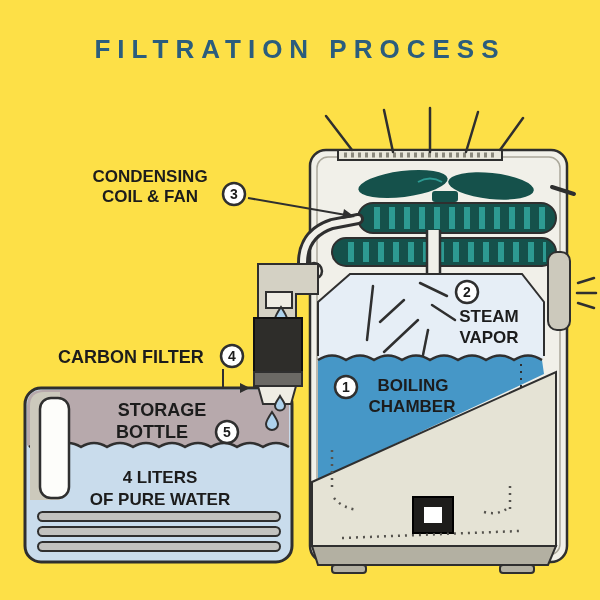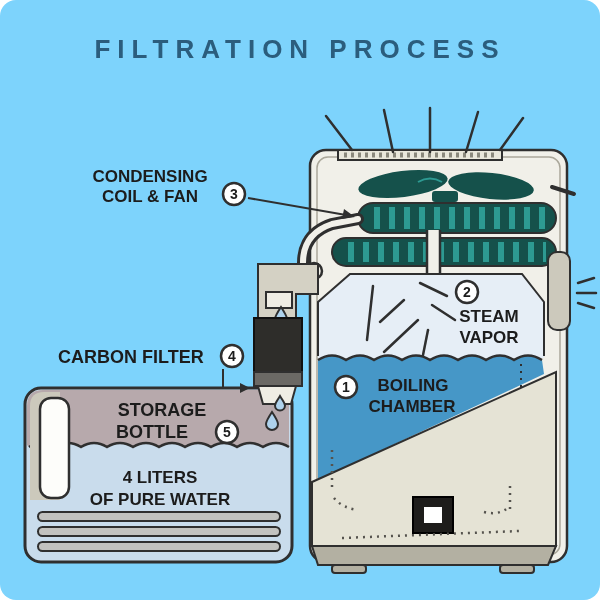--- a/index.html
+++ b/index.html
@@ -1,17 +1,17 @@
 <!DOCTYPE html>
 <html><head>
 <meta charset="utf-8">
 <style>
   html,body{margin:0;padding:0;background:#ffffff;}
   body{width:600px;height:600px;font-family:"Liberation Sans",sans-serif;}
-  .stage{position:relative;width:600px;height:600px;background:#7dd3fc;overflow:hidden;border-radius:16px;}
+  .stage{position:relative;width:600px;height:600px;background:#fde047;overflow:hidden;}
   .title{
     position:absolute;top:34px;left:0;width:100%;
     text-align:center;font-size:26px;font-weight:600;
     letter-spacing:7px;color:#2b5d7d;white-space:nowrap;
   }
   svg{position:absolute;left:0;top:0;}
   .lbl{font-family:"Liberation Sans",sans-serif;font-weight:bold;fill:#1c1c1c;}
   .badge-num{font-family:"Liberation Sans",sans-serif;font-weight:bold;fill:#1c1c1c;}
   .outline{stroke:#2f2f2f;}
 </style>

